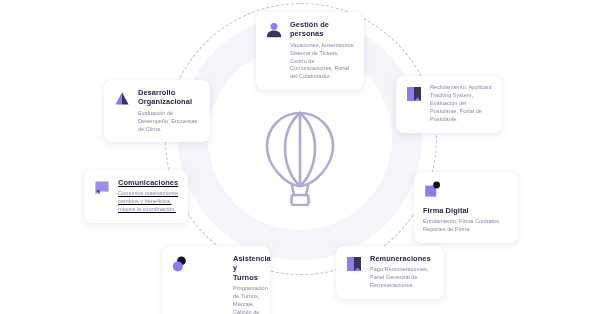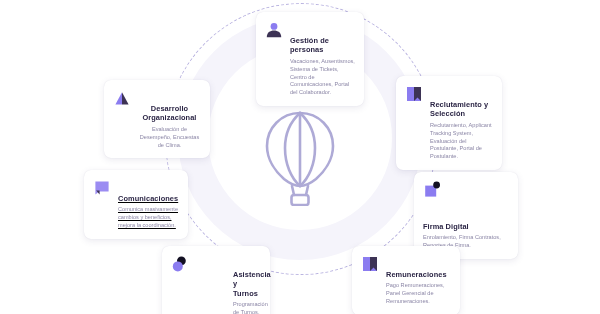--- a/index.html
+++ b/index.html
@@ -81,37 +81,37 @@
   .card-body {
     flex: 1 1 auto;
     min-width: 0;
   }
   .card-title {
     font-size: 7.4px;
     font-weight: bold;
     color: #2b2545;
     line-height: 1.26;
     letter-spacing: 0.01em;
-    margin: 16px 0 3px 0;
+    margin: 0 0 3px 0;
   }
   .card-desc {
     font-size: 5.6px;
     color: #8b86a6;
     line-height: 1.42;
     margin: 0;
   }
 
   
   #card-gestion        { left: 256px; top: 12px;  width: 108px; }
   #card-reclutamiento  { left: 396px; top: 76px;  width: 106px; }
-  #card-desarrollo     { left: 104px; top: 80px;  width: 106px; text-align: center; }
+  #card-desarrollo     { left: 104px; top: 80px;  width: 106px; }
   #card-firma          { left: 414px; top: 172px; width: 104px; flex-direction: column; }
   #card-comunicaciones { left: 84px;  top: 170px; width: 104px; text-decoration: underline; }
   #card-asistencia     { left: 162px; top: 246px; width: 108px; gap: 44px; }
-  #card-remuneraciones { left: 352px; top: 246px; width: 108px; }
+  #card-remuneraciones { left: 336px; top: 246px; width: 108px; }
 </style>
 </head>
 <body>
 
 <div id="stage">
 
   <div class="ring-outer"></div>
   <div class="ring-inner-white"></div>
   <div class="dashed-circle"></div>
 
@@ -143,21 +143,20 @@
   </div>
 
   <div class="card" id="card-reclutamiento">
     <div class="card-icon">
       <svg viewBox="0 0 18 18" width="18" height="18">
         <path d="M2 2 h14 v14 h-14 Z" fill="#8b7cf0"></path>
         <path d="M9 2 h7 v14 l-3.5 -3.6 L 9 16 Z" fill="#3d3355"></path>
       </svg>
     </div>
     <div class="card-body">
-      <p class="card-title">Reclutamiento y Selección</p>
       <p class="card-desc">Reclutamiento, Applicant Tracking System, Evaluación del Postulante, Portal de Postulante.</p>
     </div>
   </div>
 
   <div class="card" id="card-desarrollo">
     <div class="card-icon">
       <svg viewBox="0 0 18 18" width="18" height="18">
         <path d="M2.4 15.6 L 9 3.2 L 9 15.6 Z" fill="#8b7cf0"></path>
         <path d="M9 3.2 L 15.6 15.6 L 9 15.6 Z" fill="#3d3355"></path>
       </svg>

